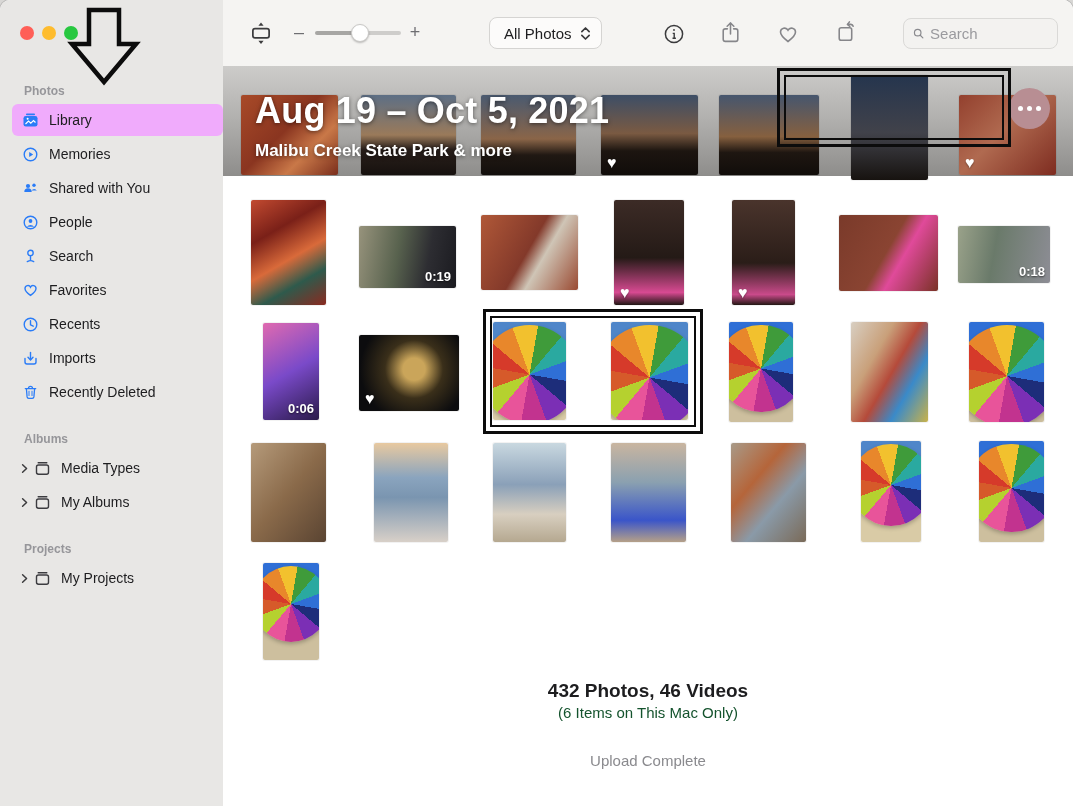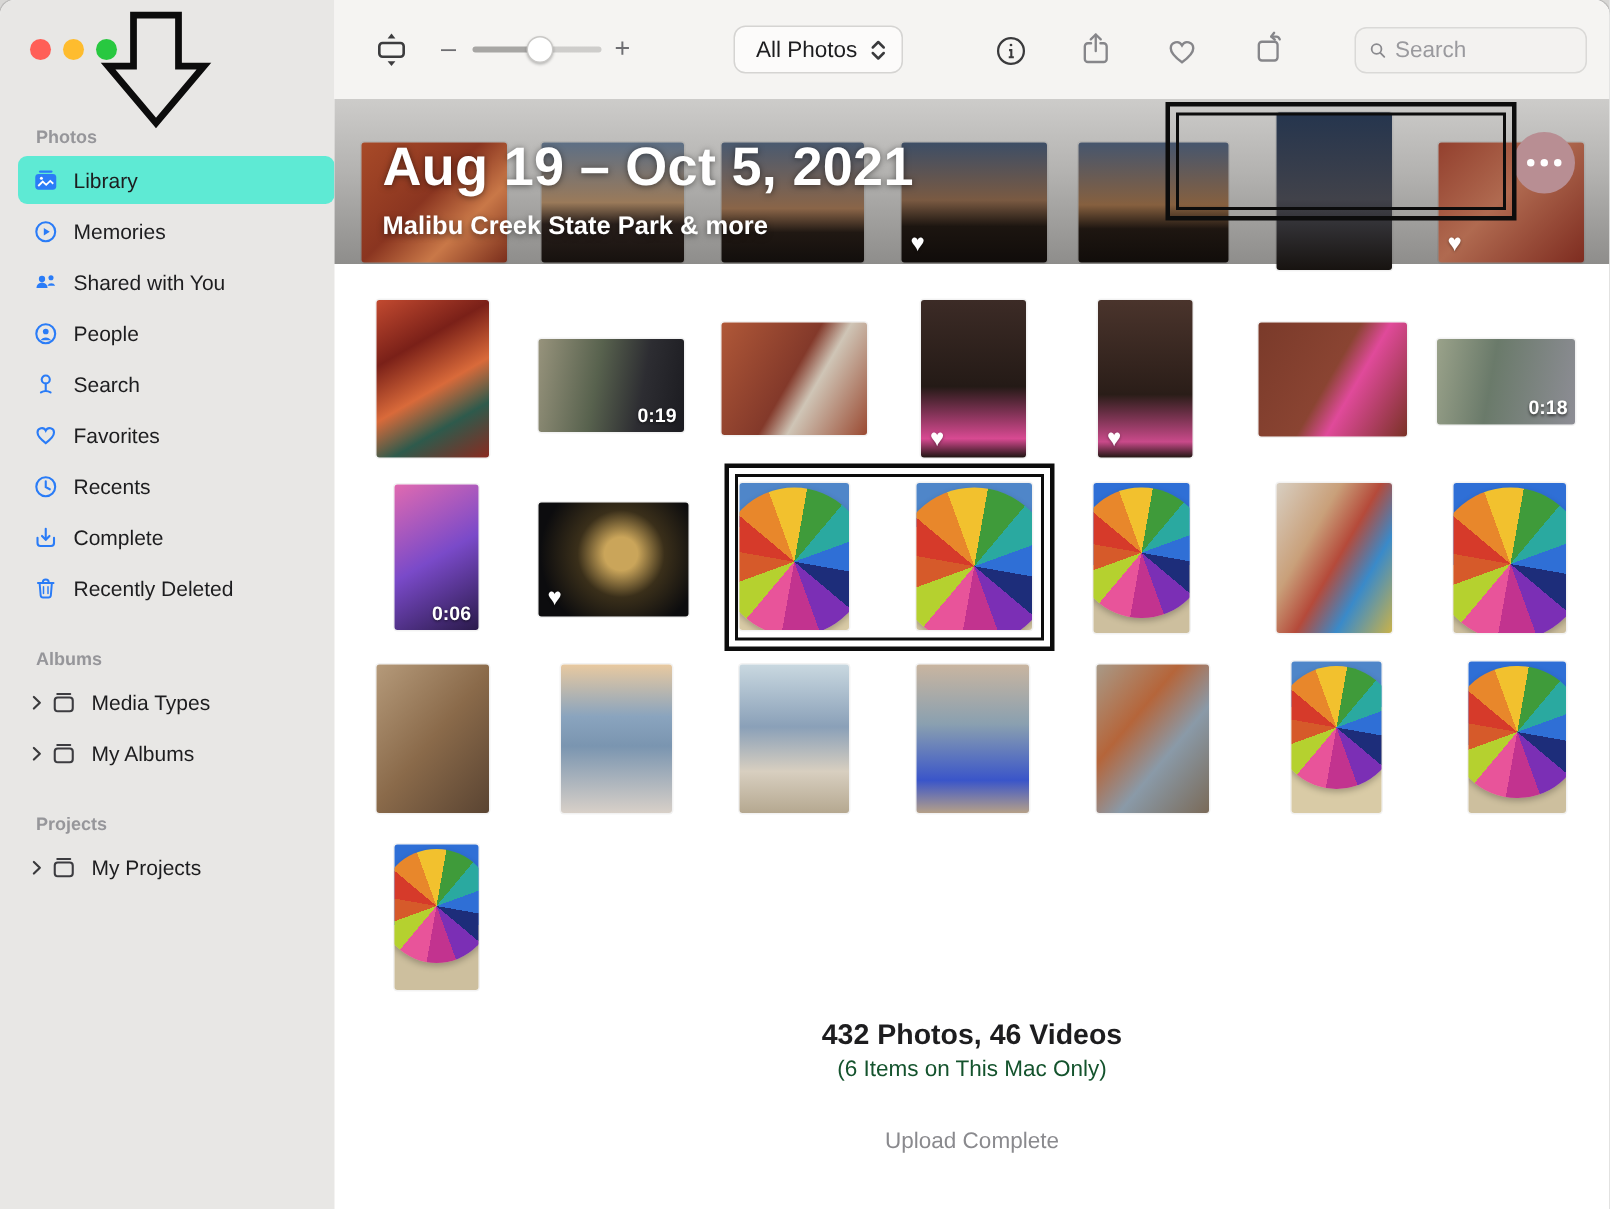--- a/index.html
+++ b/index.html
@@ -10,21 +10,21 @@
 
   
   .sidebar { position:absolute; left:0; top:0; width:240px; height:100%;
     background:#e8e7e5; border-right:5px solid #a16207; padding:26px 8px 0 8px; }
   .lights { display:flex; gap:8px; padding-left:12px; }
   .light { width:14px; height:14px; border-radius:50%; }
   .section-label { margin:44px 0 6px 16px; font-size:12px; font-weight:700; color:#96969a; }
   .section-label.mt { margin-top:24px; }
   .nav-item { display:flex; align-items:center; height:32px; margin:2px 4px; padding:0 8px 0 10px;
     border-radius:6px; font-size:14px; color:#1d1d1f; cursor:default; }
-  .nav-item.selected { background:#5eead4; }
+  .nav-item.selected { background:#f0abfc; }
   .nav-item .icon { width:17px; height:17px; margin-right:10px; flex:0 0 17px; display:inline-flex; }
   .nav-item .chev { width:13px; height:13px; margin:0 3px 0 -2px; flex:0 0 13px; display:inline-flex; }
   .nav-item.indent { padding-left:8px; }
   .sb-scrollbar { position:absolute; right:3px; top:108px; width:8px; height:36px;
     border-radius:4px; background:#c3c2c0; }
 
   
   .arrow-anno { position:absolute; left:64px; top:6px; width:80px; height:82px; z-index:30; }
 
   
@@ -190,21 +190,21 @@
         <div class="nav-item">
           <span class="icon">
             <svg width="17" height="17" viewBox="0 0 17 17">
               <g fill="none" stroke="#2a7cf7" stroke-width="1.4" stroke-linecap="round" stroke-linejoin="round">
                 <path d="M3 8.5 v3.5 a2 2 0 0 0 2 2 h7 a2 2 0 0 0 2-2 V8.5"></path>
                 <path d="M8.5 2.5 V9.6"></path>
                 <path d="M6 7.3 L8.5 9.9 L11 7.3"></path>
               </g>
             </svg>
           </span>
-          <span>Complete</span>
+          <span>Imports</span>
         </div>
         <div class="nav-item">
           <span class="icon">
             <svg width="17" height="17" viewBox="0 0 17 17">
               <g fill="none" stroke="#2a7cf7" stroke-width="1.3" stroke-linecap="round">
                 <path d="M3.3 4.6 h10.4"></path>
                 <path d="M6.5 4.3 a2 2 0 0 1 4 0"></path>
                 <path d="M4.4 4.6 l0.7 8.3 a1.6 1.6 0 0 0 1.6 1.4 h3.6 a1.6 1.6 0 0 0 1.6-1.4 l0.7-8.3"></path>
                 <path d="M7 7.2 v4.4 M10 7.2 v4.4" stroke-width="1"></path>
               </g>

